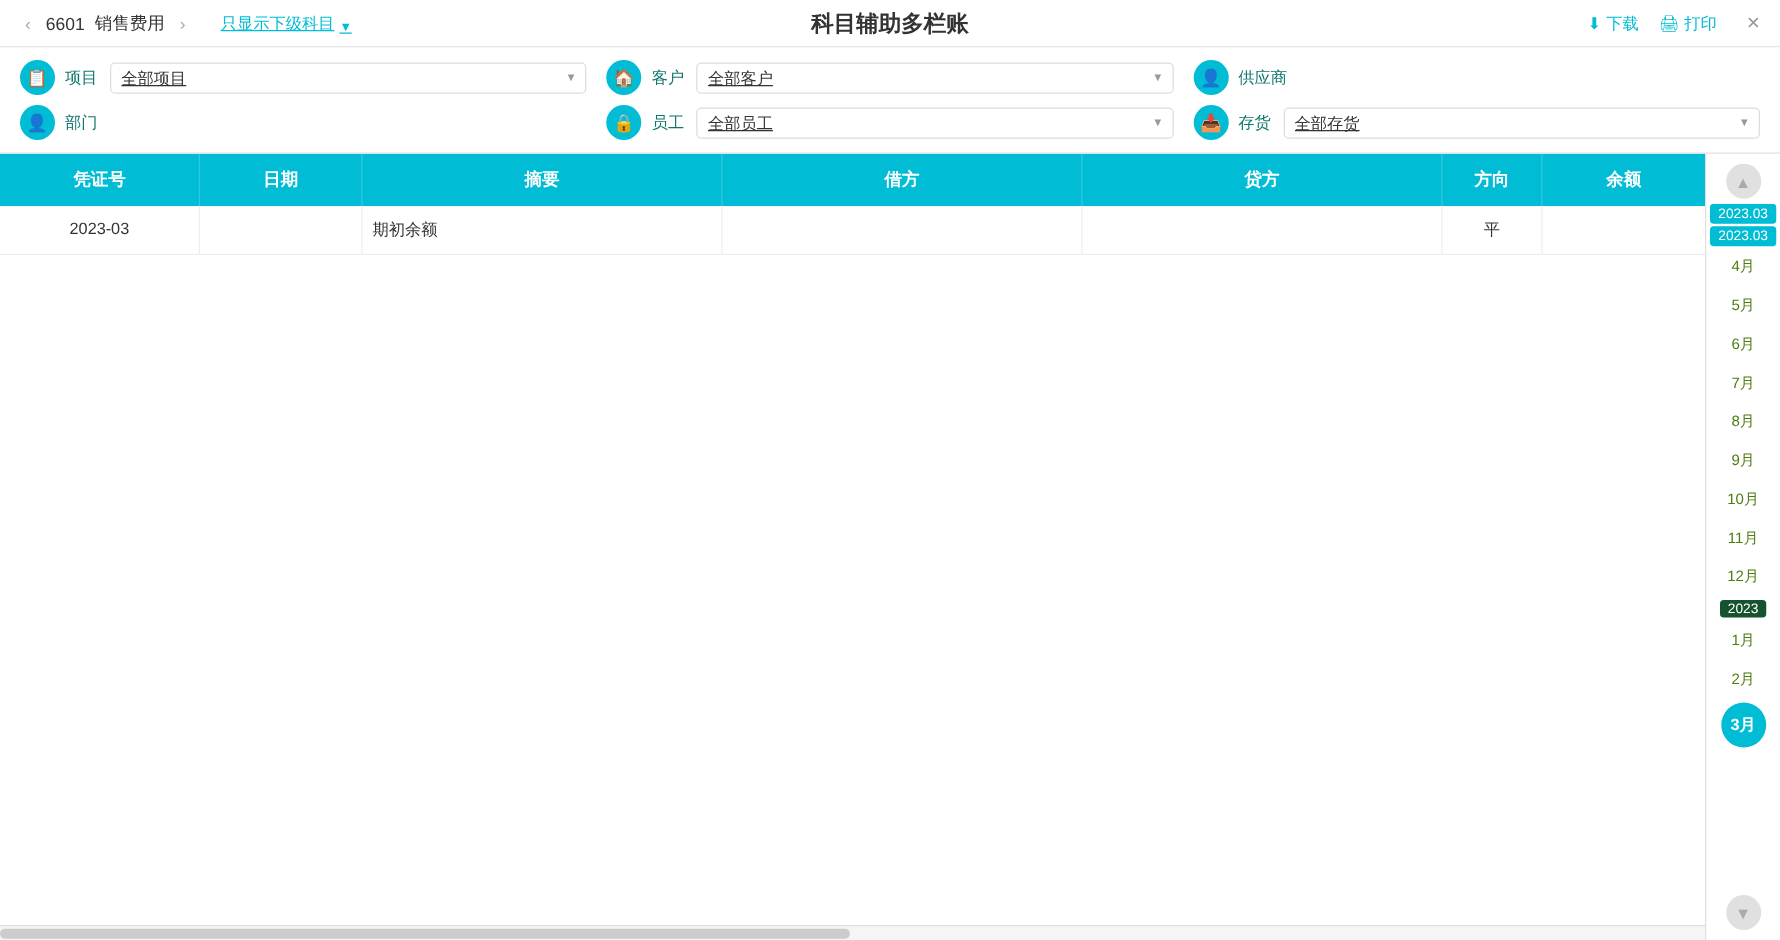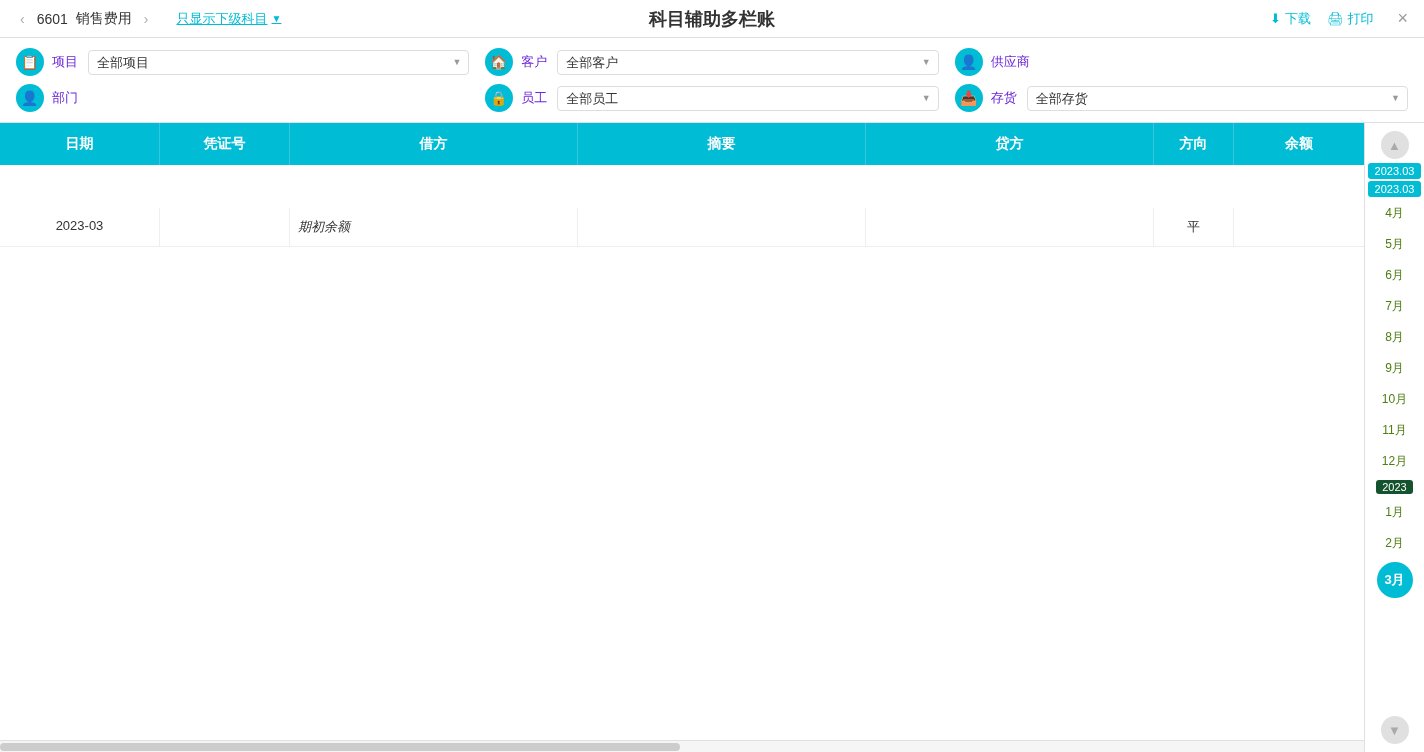--- a/index.html
+++ b/index.html
@@ -43,21 +43,21 @@
       font-size: 14px;
       color: #333;
       font-weight: 500;
     }
     .show-sub {
       color: #00bcd4;
       text-decoration: underline;
       cursor: pointer;
       font-size: 13px;
       display: flex;
-      align-items: center;
+      align-items: flex-end;
       gap: 4px;
       margin-left: 16px;
     }
     .show-sub .dropdown-arrow {
       font-size: 10px;
     }
     .title-center {
       font-size: 18px;
       font-weight: bold;
       color: #333;
@@ -104,41 +104,42 @@
       border-radius: 50%;
       background: #00bcd4;
       display: flex;
       align-items: center;
       justify-content: center;
       color: #fff;
       font-size: 14px;
       flex-shrink: 0;
     }
     .filter-label {
-      color: #6d28d9;
+      color: #0f766e;
       font-size: 13px;
       min-width: 28px;
       flex-shrink: 0;
     }
     .filter-select-wrap {
       flex: 1;
       position: relative;
     }
     .filter-select-wrap select {
       width: 100%;
       border: 1px solid #ddd;
       border-radius: 4px;
       padding: 4px 24px 4px 8px;
       font-size: 13px;
       color: #333;
       background: #fff;
       appearance: none;
       -webkit-appearance: none;
       cursor: pointer;
       outline: none;
+      text-decoration: underline;
     }
     .filter-select-wrap::after {
       content: '▼';
       position: absolute;
       right: 8px;
       top: 50%;
       transform: translateY(-50%);
       font-size: 9px;
       color: #999;
       pointer-events: none;
@@ -174,35 +175,33 @@
     }
     .table-body {
       flex: 1;
       overflow-y: auto;
       background: #fff;
     }
     .table-row {
       display: grid;
       grid-template-columns: 160px 130px 1fr 1fr 1fr 80px 130px;
       border-bottom: 1px solid #eee;
-      margin-top: 43px;
     }
     .table-cell {
       padding: 10px 8px;
       text-align: center;
       color: #333;
       font-size: 13px;
       border-right: 1px solid #eee;
     }
     .table-cell:last-child {
       border-right: none;
     }
     .table-cell.text-left {
       text-align: left;
-      font-style: italic;
     }
     .scrollbar-bottom {
       height: 12px;
       background: #f5f5f5;
       border-top: 1px solid #e0e0e0;
       flex-shrink: 0;
       position: relative;
     }
     .scrollbar-thumb {
       position: absolute;
@@ -337,24 +336,24 @@
           <option>全部存货</option>
         </select>
       </div>
     </div>
   </div>
 
   <div class="main-content">
     <div class="table-area">
 
       <div class="table-header">
+        <div class="table-header-cell">凭证号</div>
         <div class="table-header-cell">日期</div>
-        <div class="table-header-cell">凭证号</div>
+        <div class="table-header-cell">摘要</div>
         <div class="table-header-cell">借方</div>
-        <div class="table-header-cell">摘要</div>
         <div class="table-header-cell">贷方</div>
         <div class="table-header-cell">方向</div>
         <div class="table-header-cell">余额</div>
       </div>
 
       <div class="table-body">
         <div class="table-row">
           <div class="table-cell">2023-03</div>
           <div class="table-cell"></div>
           <div class="table-cell text-left">期初余额</div>

